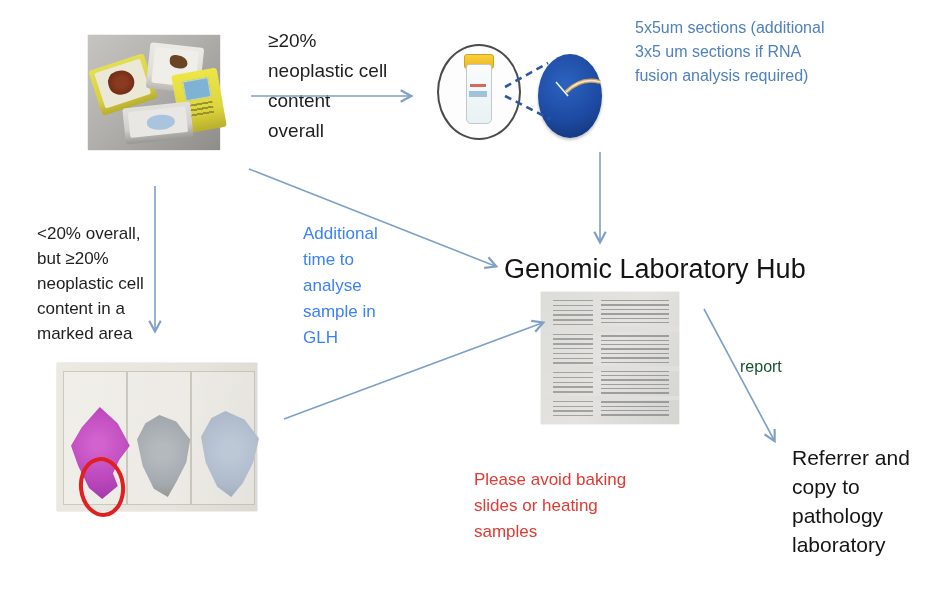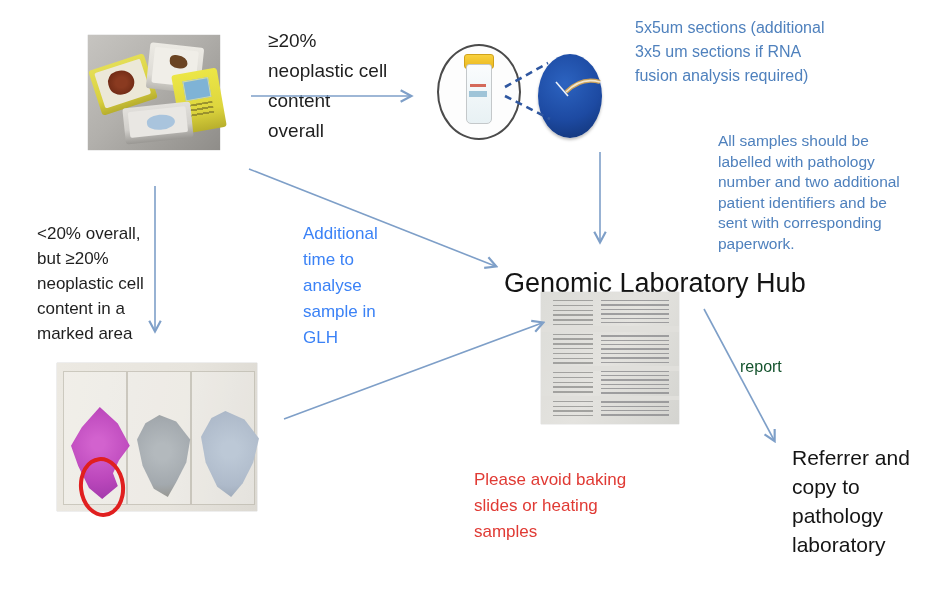--- a/index.html
+++ b/index.html
@@ -8,21 +8,21 @@
     font-family:"Liberation Sans","DejaVu Sans",sans-serif;color:#262626;
   }
   .txt{position:absolute;white-space:pre-line;}
 
   
   .label-high{left:268px;top:26px;font-size:19px;line-height:30px;color:#1f1f1f;width:170px;}
   .label-low{left:37px;top:221px;font-size:17px;line-height:25px;color:#1f1f1f;width:140px;}
   .label-additional{left:303px;top:221px;font-size:17px;line-height:26px;color:#3b82f6;width:120px;}
   .label-sections{left:635px;top:16px;font-size:16px;line-height:24px;color:#4f81bd;width:260px;}
   .label-samples{left:718px;top:131px;font-size:15.5px;line-height:20.5px;color:#4f81bd;width:215px;}
-  .title-hub{left:504px;top:268px;font-size:27px;color:#141414;width:320px;white-space:nowrap;}
+  .title-hub{left:504px;top:254px;font-size:27px;color:#141414;width:320px;white-space:nowrap;}
   .label-report{left:740px;top:358px;font-size:16px;color:#14532d;}
   .label-referrer{left:792px;top:443px;font-size:21px;line-height:29px;color:#141414;width:150px;}
   .label-warning{left:474px;top:467px;font-size:17px;line-height:26px;color:#e03a34;width:170px;}
 
   
   .photo-cassettes{position:absolute;left:88px;top:35px;width:132px;height:115px;
     background:linear-gradient(135deg,#c6c4c0 0%,#b2b0ac 45%,#8f8d89 100%);box-shadow:0 0 1px #999;}
   .cas{position:absolute;border-radius:3px;}
   .cas-inner{position:absolute;left:5px;top:4px;right:5px;bottom:6px;border-radius:2px;}
   .blob{position:absolute;border-radius:45% 55% 50% 50%;}
@@ -139,26 +139,20 @@
     <svg width="64" height="84" viewBox="0 0 64 84">
       <path d="M28 38 C36 30, 48 24, 62 28" fill="none" stroke="#c9a05a" stroke-width="4"></path>
       <path d="M28 38 C36 30, 48 24, 62 28" fill="none" stroke="#f3e6cc" stroke-width="1.6"></path>
       <path d="M18 28 L30 42" stroke="#eef3fa" stroke-width="1.6"></path>
     </svg>
   </div>
 
   <div class="txt label-sections">5x5um sections (additional
 3x5 um sections if RNA
 fusion analysis required)</div>
-  <div class="txt label-samples">All samples should be
-labelled with pathology
-number and two additional
-patient identifiers and be
-sent with corresponding
-paperwork.</div>
 
   <div class="txt label-low">&lt;20% overall,
 but ≥20%
 neoplastic cell
 content in a
 marked area</div>
   <div class="txt label-additional">Additional
 time to
 analyse
 sample in

